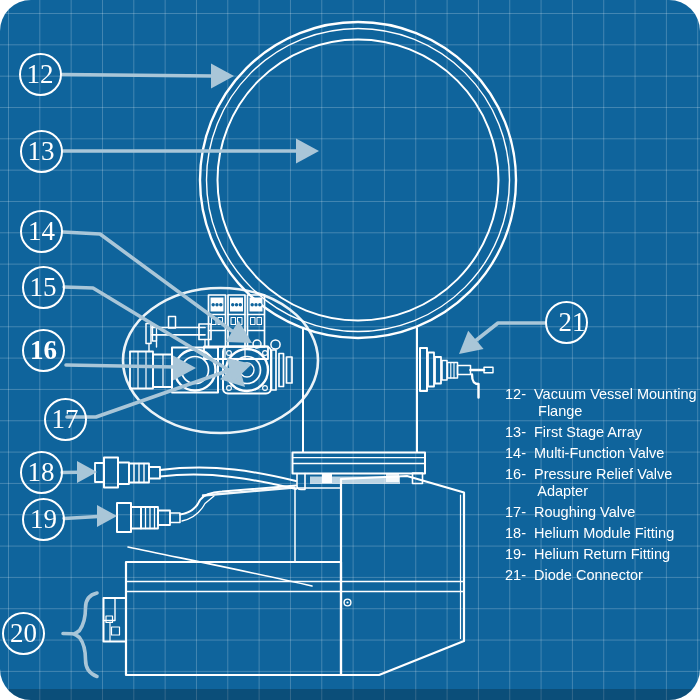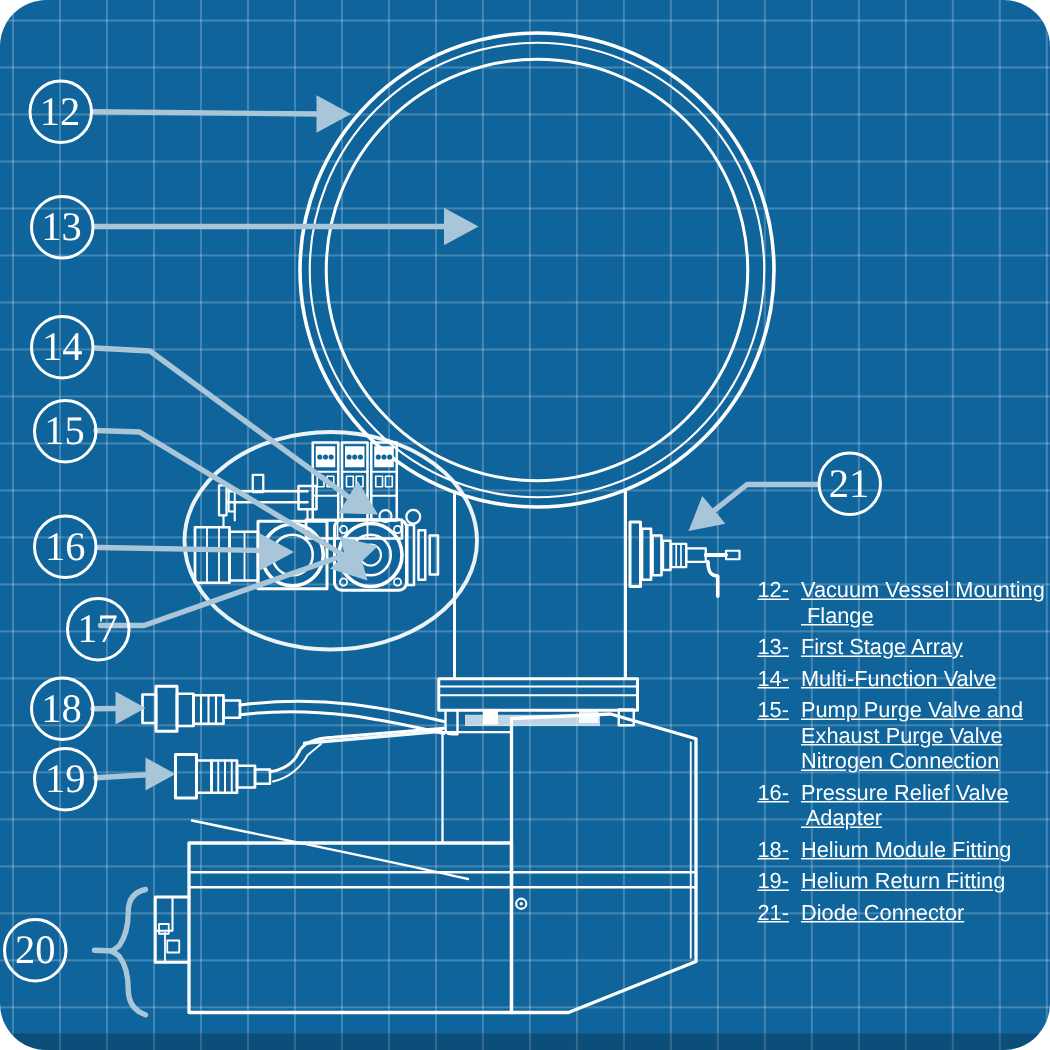--- a/index.html
+++ b/index.html
@@ -31,21 +31,21 @@
   .callout{
     position:absolute;width:43px;height:43px;border:2.2px solid var(--line);
     border-radius:50%;box-sizing:border-box;
     display:flex;align-items:center;justify-content:center;
     color:var(--text);
     font-family:"Liberation Serif","DejaVu Serif",serif;
     font-size:27px;line-height:1;
   }
   #legend{
     position:absolute;left:505px;top:386px;width:195px;
-    color:var(--text);font-size:14.5px;line-height:17px;text-decoration:underline;
+    color:var(--text);font-size:14.5px;line-height:17px;
   }
   .legend-item{display:flex;margin-bottom:4px;}
   .legend-num{flex:0 0 29px;}
   .legend-label{white-space:pre;}
   #footer-strip{
     position:absolute;left:0;bottom:0;width:700px;height:11px;
     background:var(--footer-strip);
   }
 </style>
 </head>
@@ -253,65 +253,63 @@
     </div>
   <div class="callout" style="left:19.5px;top:129.5px;">
       <span>13</span>
     </div>
   <div class="callout" style="left:20px;top:210px;text-align:right;">
       <span>14</span>
     </div>
   <div class="callout" style="left:21.5px;top:265.5px;">
       <span>15</span>
     </div>
-  <div class="callout" style="left:22px;top:343px;">
+  <div class="callout" style="left:22px;top:329px;font-weight:bold;">
       <span>16</span>
     </div>
   <div class="callout" style="left:23.5px;top:397.5px;margin-left:20px;">
       <span>17</span>
     </div>
   <div class="callout" style="left:19.5px;top:451px;">
       <span>18</span>
     </div>
   <div class="callout" style="left:22px;top:498px;">
       <span>19</span>
     </div>
   <div class="callout" style="left:2px;top:611.5px;">
       <span>20</span>
     </div>
-  <div class="callout" style="left:544.5px;top:301px;">
+  <div class="callout" style="left:544.5px;top:301px;justify-content:flex-end;">
       <span>21</span>
     </div>
 
   <div id="legend">
     <div class="legend-item">
       <span class="legend-num">12-</span>
       <span class="legend-label">Vacuum Vessel Mounting
  Flange</span>
     </div>
     <div class="legend-item">
       <span class="legend-num">13-</span>
       <span class="legend-label">First Stage Array</span>
     </div>
     <div class="legend-item">
       <span class="legend-num">14-</span>
       <span class="legend-label">Multi-Function Valve</span>
     </div>
     <div class="legend-item">
-      <span class="legend-num">15-</span>
-      <span class="legend-label">Pump Purge Valve and
-Exhaust Purge Valve
-Nitrogen Connection</span>
-    </div>
-    <div class="legend-item">
       <span class="legend-num">16-</span>
       <span class="legend-label">Pressure Relief Valve
  Adapter</span>
     </div>
     <div class="legend-item">
+      <span class="legend-num">17-</span>
+      <span class="legend-label">Roughing Valve</span>
+    </div>
+    <div class="legend-item">
       <span class="legend-num">18-</span>
       <span class="legend-label">Helium Module Fitting</span>
     </div>
     <div class="legend-item">
       <span class="legend-num">19-</span>
       <span class="legend-label">Helium Return Fitting</span>
     </div>
     <div class="legend-item">
       <span class="legend-num">21-</span>
       <span class="legend-label">Diode Connector</span>

